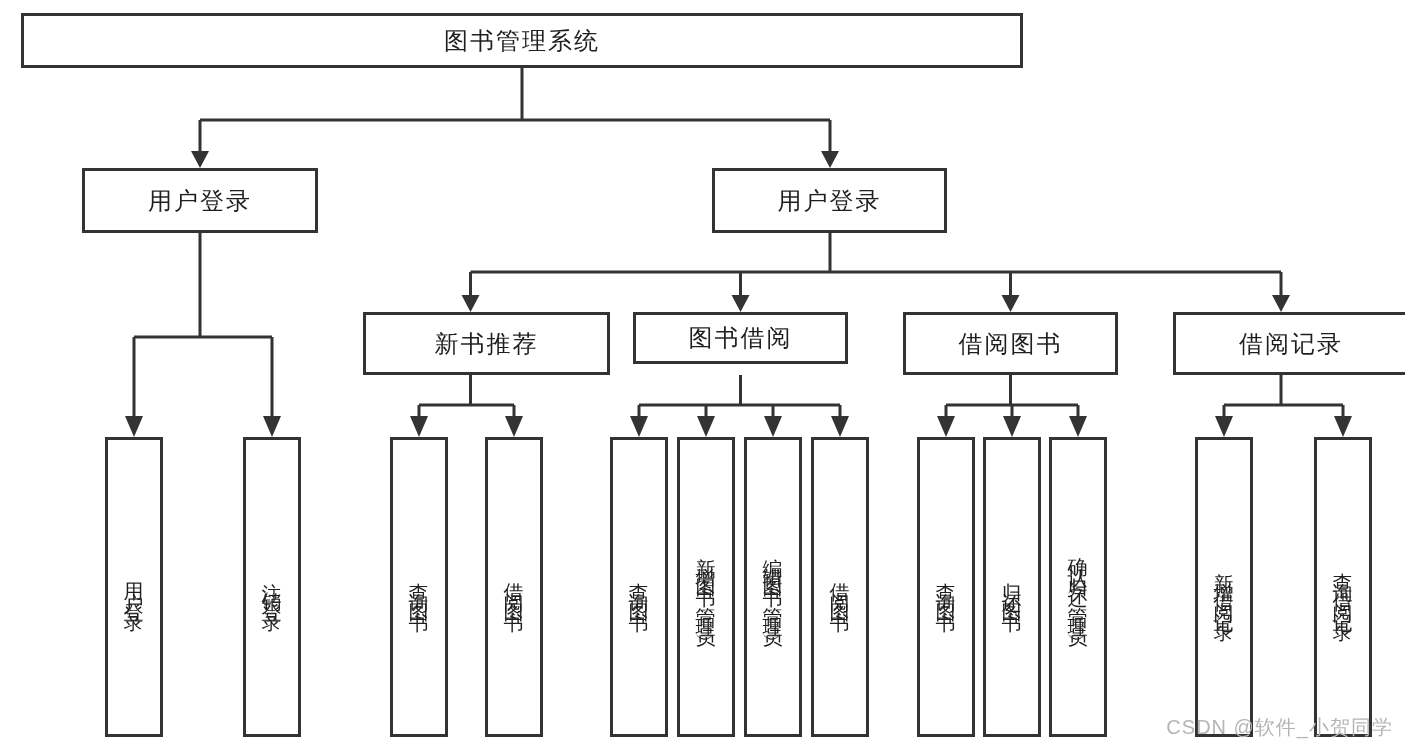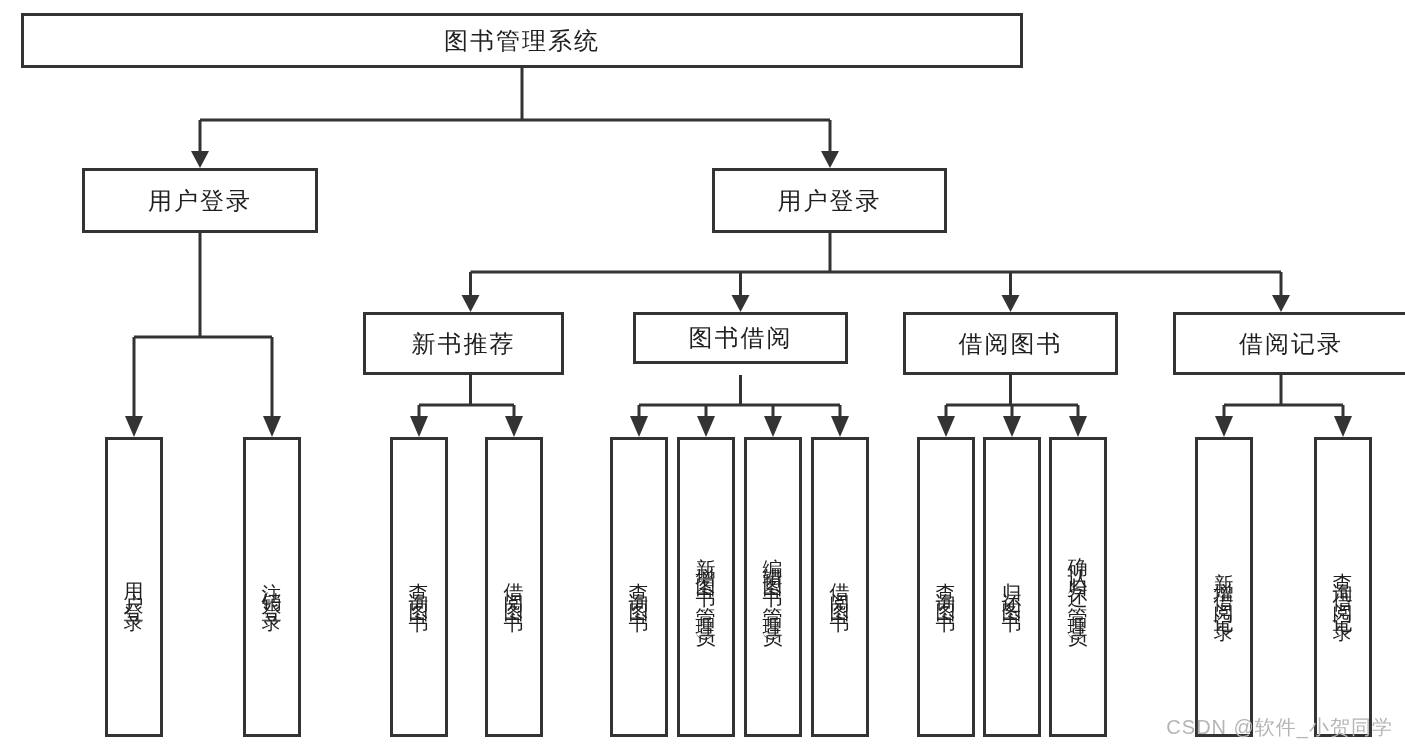--- a/index.html
+++ b/index.html
@@ -101,21 +101,21 @@
                           M1069 416 L1087 416 L1078 437 Z
                           M1215 416 L1233 416 L1224 437 Z
                           M1334 416 L1352 416 L1343 437 Z"></path>
   </svg>
 
   <div class="node h" style="left:21px; top:13px; width:1002px; height:55px">图书管理系统</div>
 
   <div class="node h" style="left:82px; top:168px; width:236px; height:65px">用户登录</div>
   <div class="node h" style="left:712px; top:168px; width:235px; height:65px">用户登录</div>
 
-  <div class="node h" style="left:363px; top:312px; width:201px; height:63px">新书推荐</div>
+  <div class="node h" style="left:363px; top:312px; width:247px; height:63px">新书推荐</div>
   <div class="node h" style="left:633px; top:312px; width:215px; height:52px">图书借阅</div>
   <div class="node h" style="left:903px; top:312px; width:215px; height:63px">借阅图书</div>
   <div class="node h" style="left:1173px; top:312px; width:236px; height:63px">借阅记录</div>
 
   <div class="node v" style="left:105px; top:437px; width:58px; height:300px">用户登录</div>
   <div class="node v" style="left:243px; top:437px; width:58px; height:300px">注销登录</div>
 
   <div class="node v" style="left:390px; top:437px; width:58px; height:300px">查询图书</div>
   <div class="node v" style="left:485px; top:437px; width:58px; height:300px">借阅图书</div>
 

